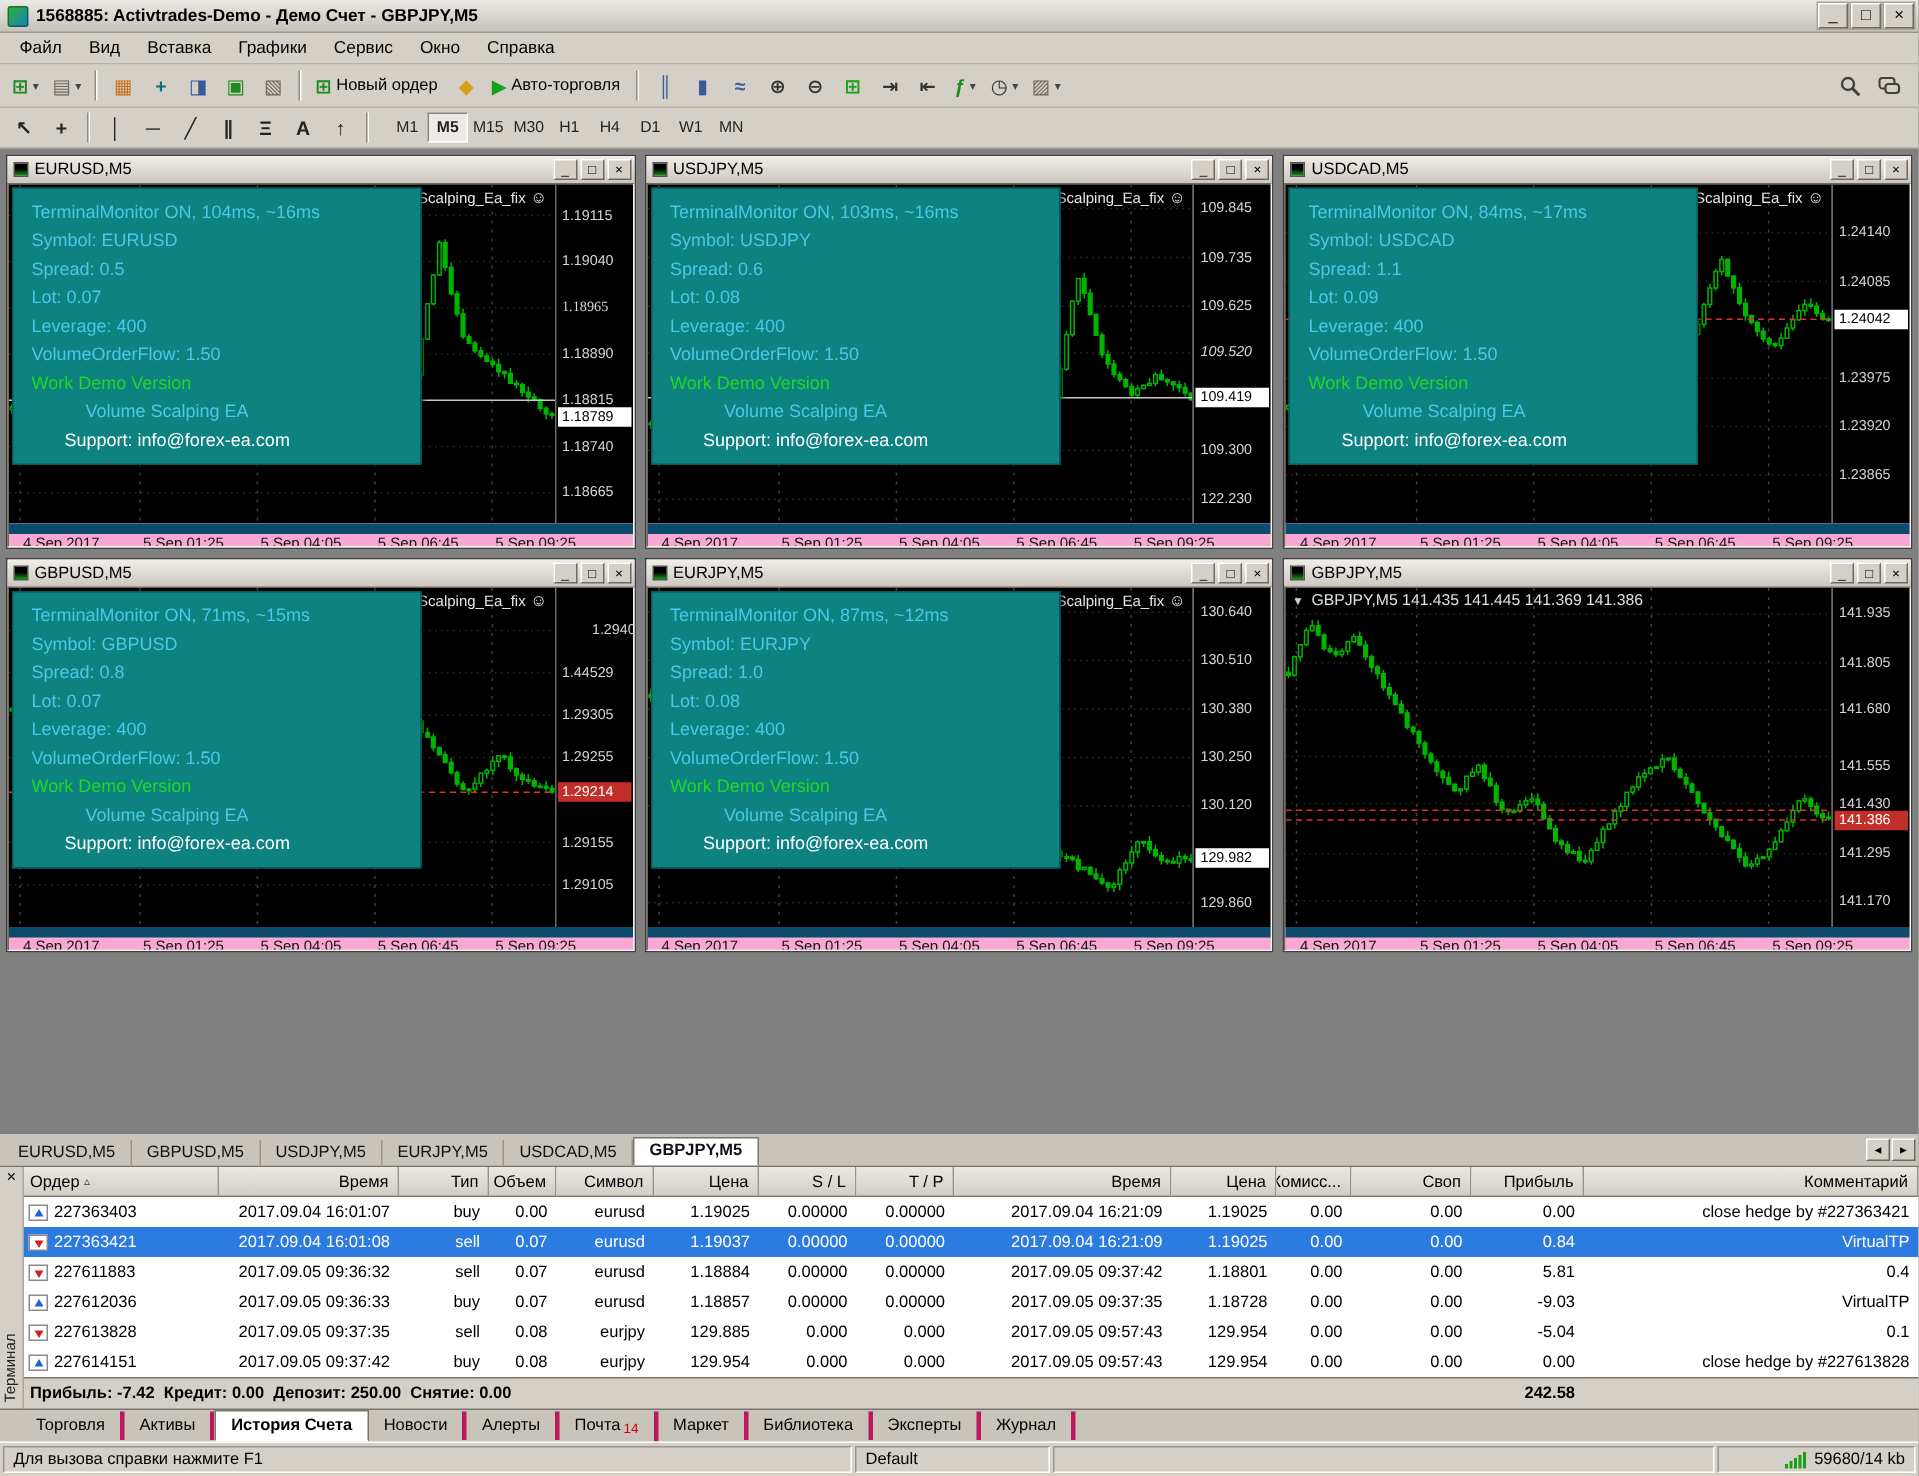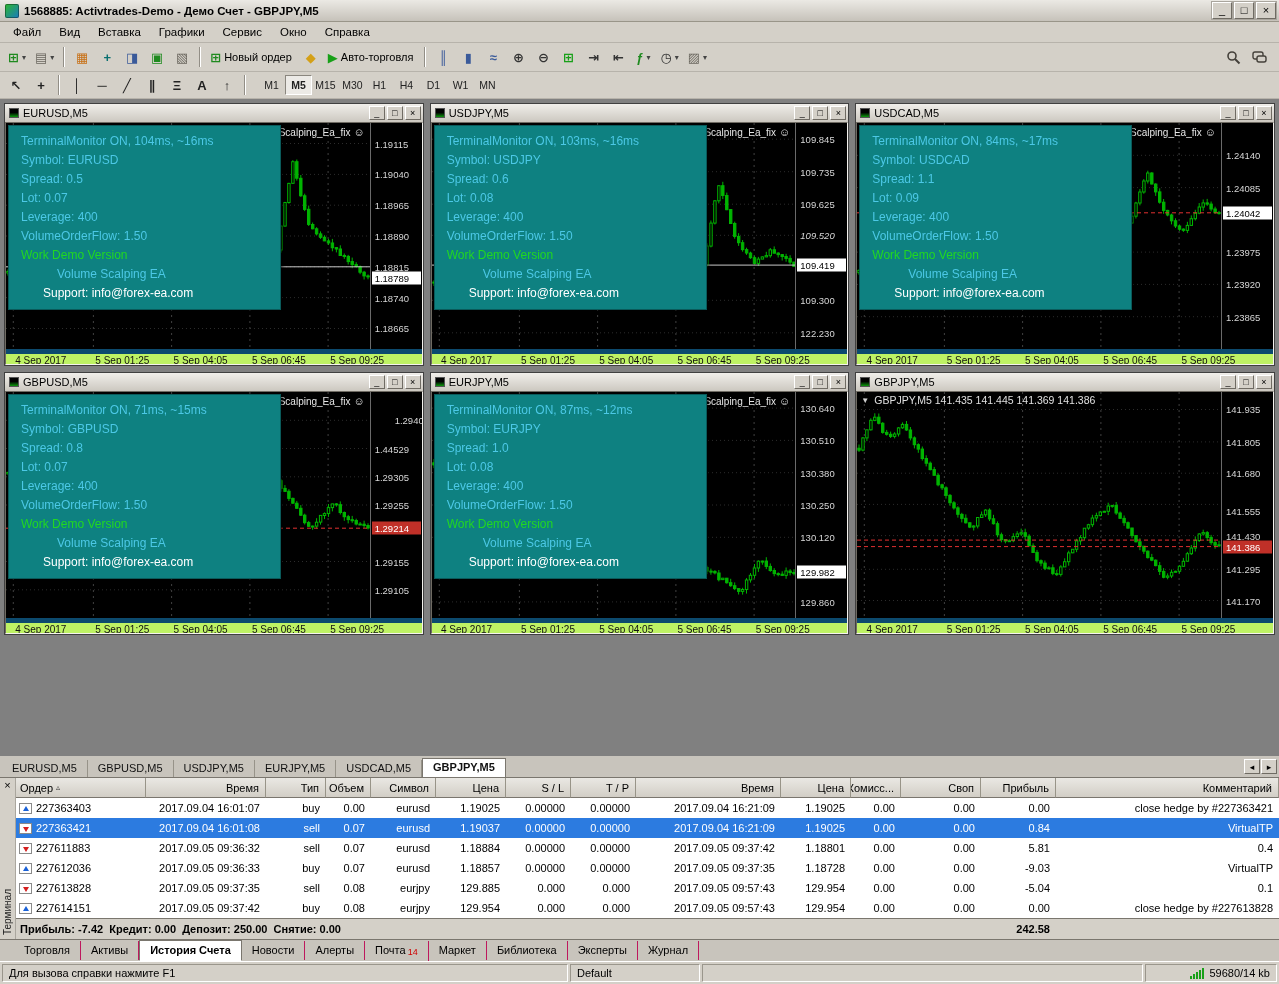--- a/index.html
+++ b/index.html
@@ -39,21 +39,21 @@
 .cw-btns{display:flex;gap:2px;}
 .cw-btn{width:16px;height:14px;display:flex;align-items:center;justify-content:center;font-size:9px;line-height:1;background:#d4d0c8;border:1px solid;border-color:#fff #6f6b63 #6f6b63 #fff;}
 .cw-client{flex:1;display:grid;grid-template-columns:1fr 52px;grid-template-rows:1fr 15px;border:1px solid;border-color:#6f6b63 #f5f3ef #f5f3ef #6f6b63;min-height:0;}
 .plot{position:relative;background:#000;overflow:hidden;}
 .plot svg{position:absolute;left:0;top:0;}
 .scale{position:relative;background:#000;border-left:1px solid #6a6a6a;overflow:hidden;}
 .scale-label{position:absolute;left:4px;transform:translateY(-50%);color:#d6d6d6;font-size:9.5px;white-space:nowrap;}
 .price-marker{position:absolute;left:1px;right:1px;transform:translateY(-50%);font-size:9.5px;line-height:13px;height:13px;padding-left:3px;}
 .price-marker.white{background:#fff;color:#000;}
 .price-marker.red{background:#c03028;color:#fff;}
-.taxis{grid-column:1/3;position:relative;background:#bef264;border-top:5px solid #0c4a6e;overflow:hidden;}
+.taxis{grid-column:1/3;position:relative;background:#f9a8d4;border-top:7px solid #0c4a6e;overflow:hidden;}
 .taxis-label{position:absolute;top:1px;font-size:10px;color:#111;white-space:nowrap;}
 .ea-panel{position:absolute;top:2px;left:2px;width:273px;z-index:3;background:#0e8181;border:1px solid #0a5a5a;box-shadow:2px 2px 2px rgba(0,0,0,.45);padding:6px 6px 6px 12px;}
 .ea-line{font-size:12px;line-height:19px;white-space:nowrap;}
 .ea-line.info{color:#4cc8e6;}
 .ea-line.green{color:#21d821;}
 .ea-line.cyan{color:#4cc8e6;padding-left:36px;}
 .ea-line.white{color:#fff;padding-left:22px;}
 .ea-label{position:absolute;top:3px;right:5px;z-index:2;display:flex;align-items:center;gap:3px;color:#e6e6e6;font-size:10px;}
 .smiley{font-size:11px;color:#e6e6e6;}
 .ohlc-line{position:absolute;top:2px;left:4px;z-index:2;color:#e0e0e0;font-size:10.5px;display:flex;gap:5px;align-items:center;}
@@ -82,21 +82,21 @@
 .cell.num{text-align:right;padding-right:6px;}
 .cell.txt{padding-left:3px;display:flex;align-items:center;gap:4px;}
 .trow.datarow.selected{background:#2c7be0;color:#fff;}
 .row-icon{width:13px;height:11px;display:inline-block;position:relative;background:#fff;border:1px solid #8a8a8a;flex:0 0 13px;}
 .row-icon.buy::after{content:"";position:absolute;left:3px;top:2px;border-left:3px solid transparent;border-right:3px solid transparent;border-bottom:5px solid #1a62d8;}
 .row-icon.sell::after{content:"";position:absolute;left:3px;top:3px;border-left:3px solid transparent;border-right:3px solid transparent;border-top:5px solid #d42020;}
 .trow.summary{height:21px;background:#d4d0c8;border-top:1px solid #7a766e;align-items:center;font-weight:bold;}
 .sum-label{grid-column:1/10;padding-left:4px;white-space:pre;line-height:20px;}
 .sum-total{grid-column:13/14;text-align:right;padding-right:6px;line-height:20px;}
 .bottom-tabs{height:22px;flex:0 0 22px;display:flex;align-items:center;background:#c8c4bc;border-top:1px solid #7a766e;padding-left:14px;}
-.bottom-tab{padding:3px 10px 4px;font-size:11px;border-right:1px solid #be185d;display:flex;align-items:flex-start;gap:2px;}
+.bottom-tab{padding:3px 10px 4px;font-size:11px;border-right:3px solid #be185d;display:flex;align-items:flex-start;gap:2px;}
 .bottom-tab.active{background:#fff;border:1px solid #7a766e;border-bottom-color:#fff;font-weight:bold;}
 .badge{color:#d00000;font-size:9px;margin-top:3px;}
 
 
 .statusbar{height:23px;flex:0 0 23px;display:flex;align-items:stretch;background:#d4d0c8;border-top:1px solid #fff;padding:2px;gap:2px;}
 .sb-seg{display:flex;align-items:center;padding:0 6px;border:1px solid;border-color:#9a968c #fff #fff #9a968c;font-size:11px;white-space:nowrap;}
 .sb-help{flex:0 0 566px;}
 .sb-profile{flex:0 0 130px;}
 .sb-fill{flex:1;border:1px solid;border-color:#9a968c #fff #fff #9a968c;}
 .sb-net{flex:0 0 132px;justify-content:flex-end;gap:5px;}
@@ -488,21 +488,21 @@
           <div class="ea-line info">Leverage: 400</div>
           <div class="ea-line info">VolumeOrderFlow: 1.50</div>
           <div class="ea-line green">Work Demo Version</div>
           <div class="ea-line cyan">Volume Scalping EA</div>
           <div class="ea-line white">Support: info@forex-ea.com</div>
         </div>
       </div>
       <div class="scale">
           <div class="scale-label" style="top: 20.5455px;">1.19115</div>
           <div class="scale-label" style="top: 51.3636px;">1.19040</div>
-          <div class="scale-label" style="top: 82.1818px;">1.18965</div>
+          <div class="scale-label" style="top: 82.1818px; font-family: Liberation Serif, serif;">1.18965</div>
           <div class="scale-label" style="top: 113px;">1.18890</div>
           <div class="scale-label" style="top: 143.818px;">1.18815</div>
           <div class="scale-label" style="top: 174.636px;">1.18740</div>
           <div class="scale-label" style="top: 205.455px;">1.18665</div>
           <div class="price-marker white" style="top: 154.502px;">1.18789</div>
         </div>
       <div class="taxis">
           <div class="taxis-label" style="left: 9.28px;">4 Sep 2017</div>
           <div class="taxis-label" style="left: 89.36px;">5 Sep 01:25</div>
           <div class="taxis-label" style="left: 167.62px;">5 Sep 04:05</div>

